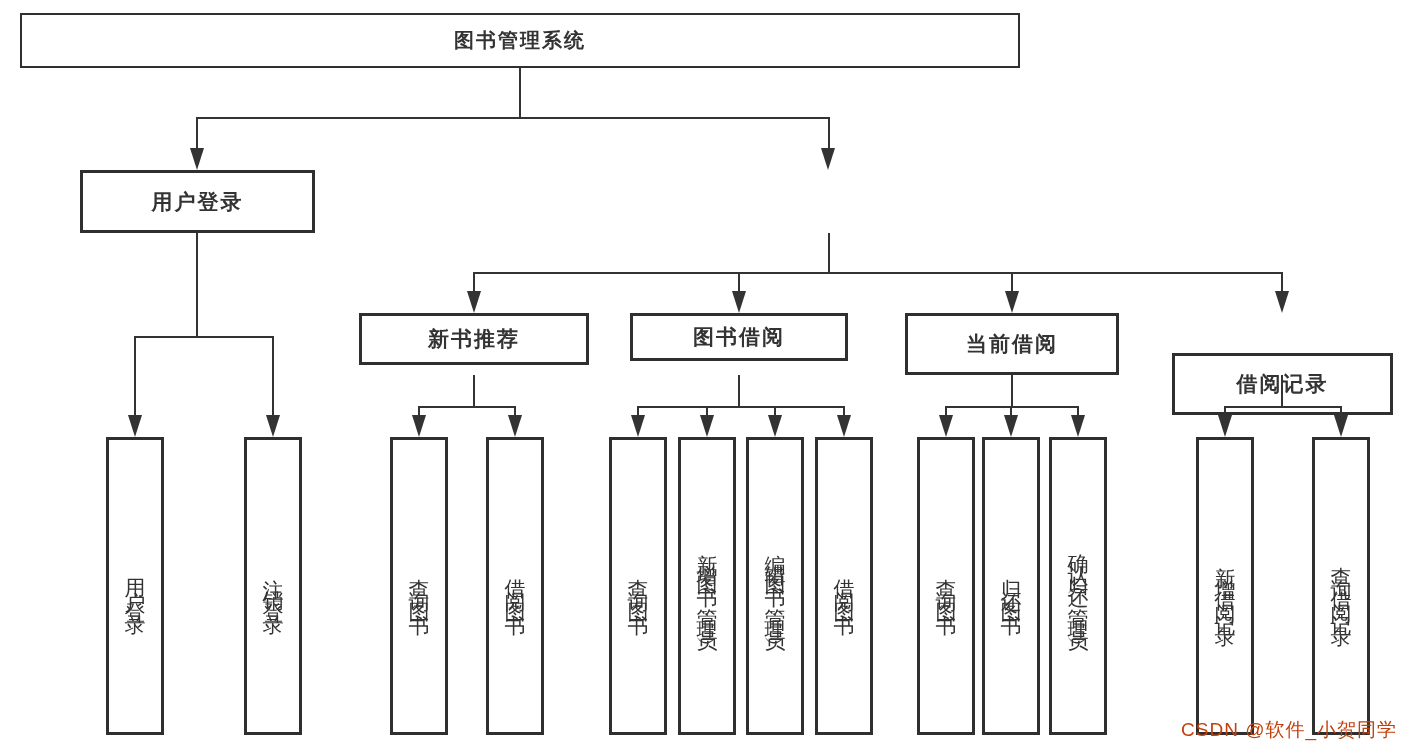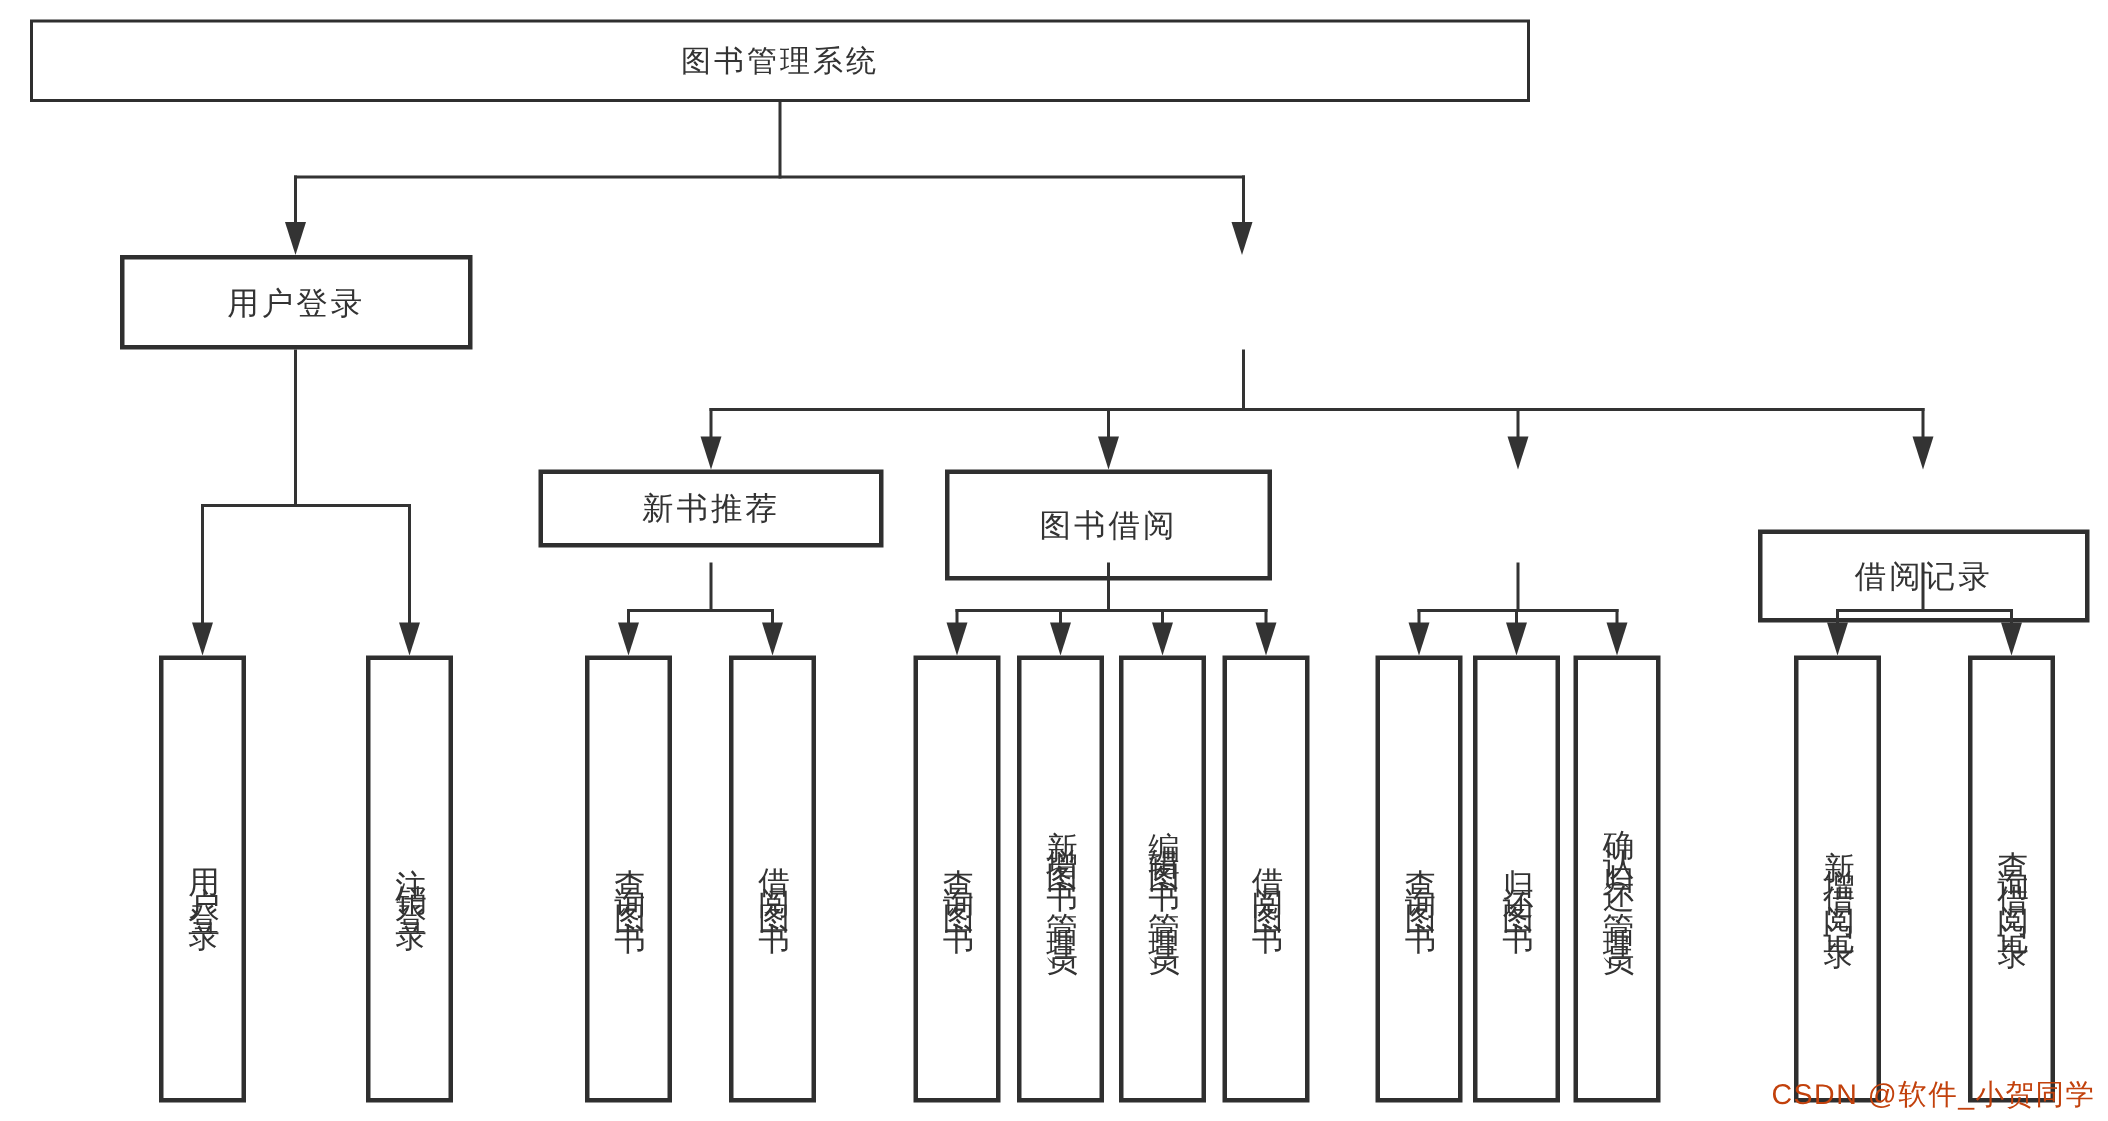--- a/index.html
+++ b/index.html
@@ -4,21 +4,21 @@
 <style>
   html,body { margin:0; padding:0; background:#ffffff; }
   .canvas {
     position:relative; width:1405px; height:747px; background:#ffffff;
     font-family:"Liberation Sans", sans-serif; color:#333333; overflow:hidden;
   }
   .box {
     position:absolute; background:#ffffff; border:3px solid #2f2f2f;
     box-sizing:border-box; display:flex; align-items:center; justify-content:center;
   }
-  .hbox { font-size:21px; letter-spacing:2px; white-space:nowrap; }
+  .hbox { font-size:21px; letter-spacing:2px; white-space:nowrap;font-weight:bold; }
   .rootbox { border-width:2px; font-size:20px; }
   .vtext {
     writing-mode:vertical-rl; text-orientation:mixed;
     font-size:21px; line-height:1.05; letter-spacing:12px; white-space:nowrap;
   }
   .vtext.long { letter-spacing:11px; }
   .line { position:absolute; background:#333333; }
   .vl { width:2px; }
   .hl { height:2px; }
   .arrow {
@@ -59,21 +59,22 @@
   <div class="line vl" style="left:473px;  top:272px; height:24px;"></div>
   <div class="line vl" style="left:738px;  top:272px; height:24px;"></div>
   <div class="line vl" style="left:1011px; top:272px; height:24px;"></div>
   <div class="line vl" style="left:1281px; top:272px; height:24px;"></div>
   <div class="arrow" style="left:467px;  top:291px;"></div>
   <div class="arrow" style="left:732px;  top:291px;"></div>
   <div class="arrow" style="left:1005px; top:291px;"></div>
   <div class="arrow" style="left:1275px; top:291px;"></div>
 
   <div class="box hbox" style="left:359px; top:313px; width:230px; height:52px;">新书推荐</div>
-  <div class="box hbox" style="left:630px; top:313px; width:218px; height:74px;">图书借阅</div>
+  <div class="box hbox" style="left:630px; top:313px; width:218px; height:48px;">图书借阅</div>
+  <div class="box hbox" style="left:905px; top:313px; width:214px; height:62px;">当前借阅</div>
   <div class="box hbox" style="left:1172px; top:313px; width:221px; height:62px;margin-top:40px;">借阅记录</div>
 
   <div class="line vl" style="left:473px; top:375px; height:33px;"></div>
   <div class="line hl" style="left:418px; top:406px; width:98px;"></div>
   <div class="line vl" style="left:418px; top:406px; height:14px;"></div>
   <div class="line vl" style="left:514px; top:406px; height:14px;"></div>
   <div class="arrow" style="left:412px; top:415px;"></div>
   <div class="arrow" style="left:508px; top:415px;"></div>
 
   <div class="line vl" style="left:738px; top:375px; height:33px;"></div>

